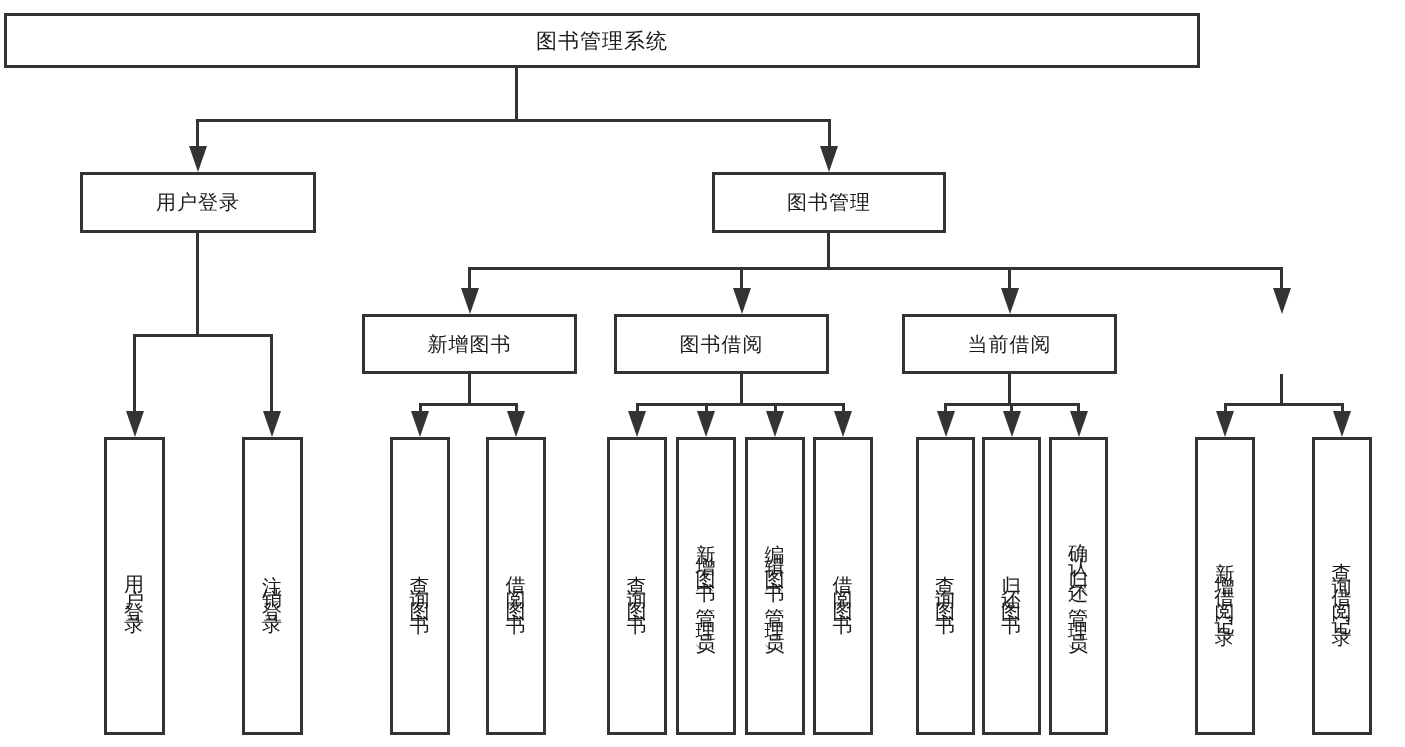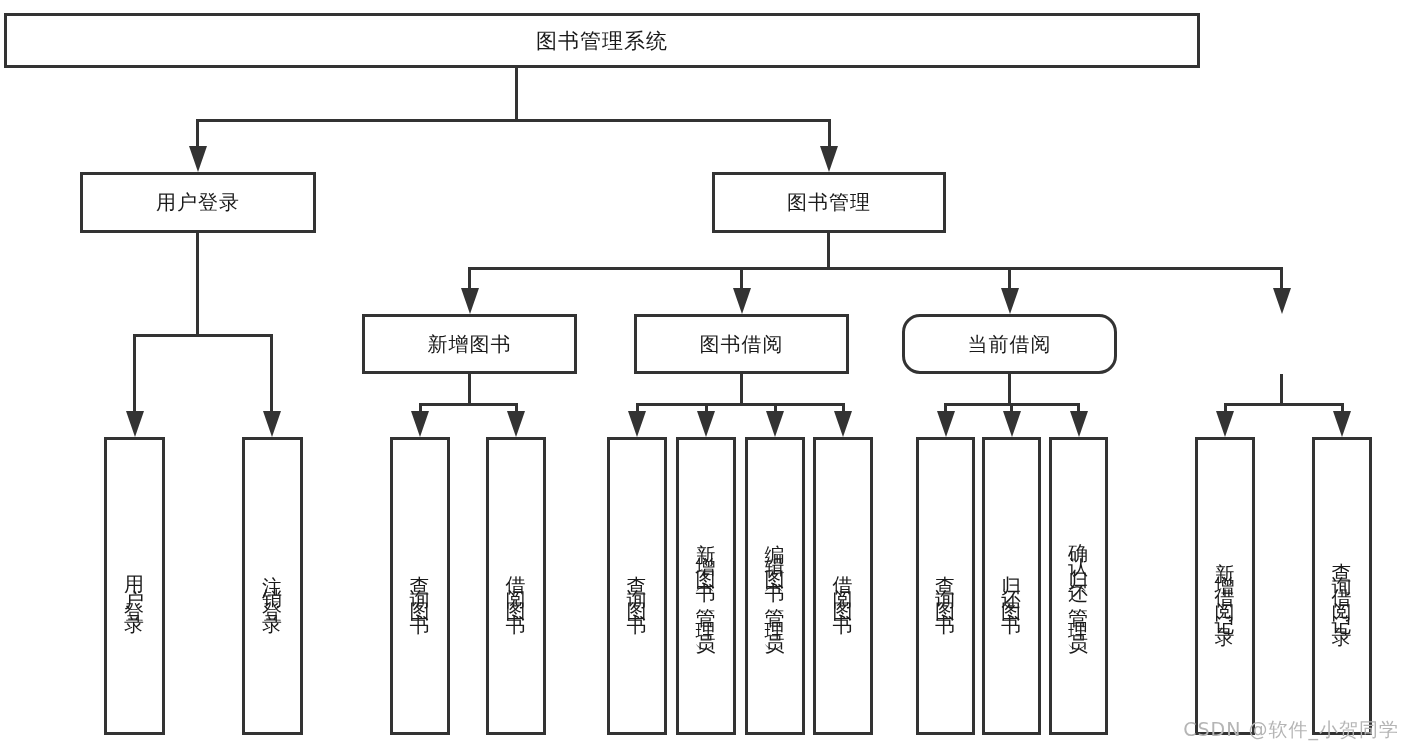--- a/index.html
+++ b/index.html
@@ -108,24 +108,24 @@
   <div class="vline" style="left:740px;top:267px;height:23px;"></div>
   <div class="arrow" style="left:733px;top:288px;"></div>
   <div class="vline" style="left:1008px;top:267px;height:23px;"></div>
   <div class="arrow" style="left:1001px;top:288px;"></div>
   <div class="vline" style="left:1280px;top:267px;height:23px;"></div>
   <div class="arrow" style="left:1273px;top:288px;"></div>
 
   <div class="node" style="left:362px;top:314px;width:215px;height:60px;">
     <span>新增图书</span>
   </div>
-  <div class="node" style="left:634px;top:314px;width:215px;height:60px;">
+  <div class="node" style="left:614px;top:314px;width:215px;height:60px;">
     <span>图书借阅</span>
   </div>
-  <div class="node" style="left:902px;top:314px;width:215px;height:60px;border-radius:18px;">
+  <div class="node" style="left:902px;top:314px;width:215px;height:60px;">
     <span>当前借阅</span>
   </div>
 
   <div class="vline" style="left:468px;top:374px;height:32px;"></div>
   <div class="hline" style="left:419px;top:403px;width:98px;"></div>
   <div class="vline" style="left:419px;top:403px;height:14px;"></div>
   <div class="arrow" style="left:411px;top:411px;"></div>
   <div class="vline" style="left:515px;top:403px;height:14px;"></div>
   <div class="arrow" style="left:507px;top:411px;"></div>
 
@@ -193,15 +193,14 @@
     <span>确认归还（管理员）</span>
   </div>
 
   <div class="leaf" style="left:1195px;top:437px;width:60px;height:298px;">
     <span>新增借阅记录</span>
   </div>
   <div class="leaf" style="left:1312px;top:437px;width:60px;height:298px;">
     <span>查询借阅记录</span>
   </div>
 
-  <div class="watermark">CSDN @软件_小贺同学</div>
 
 </div>
 
 </body></html>

